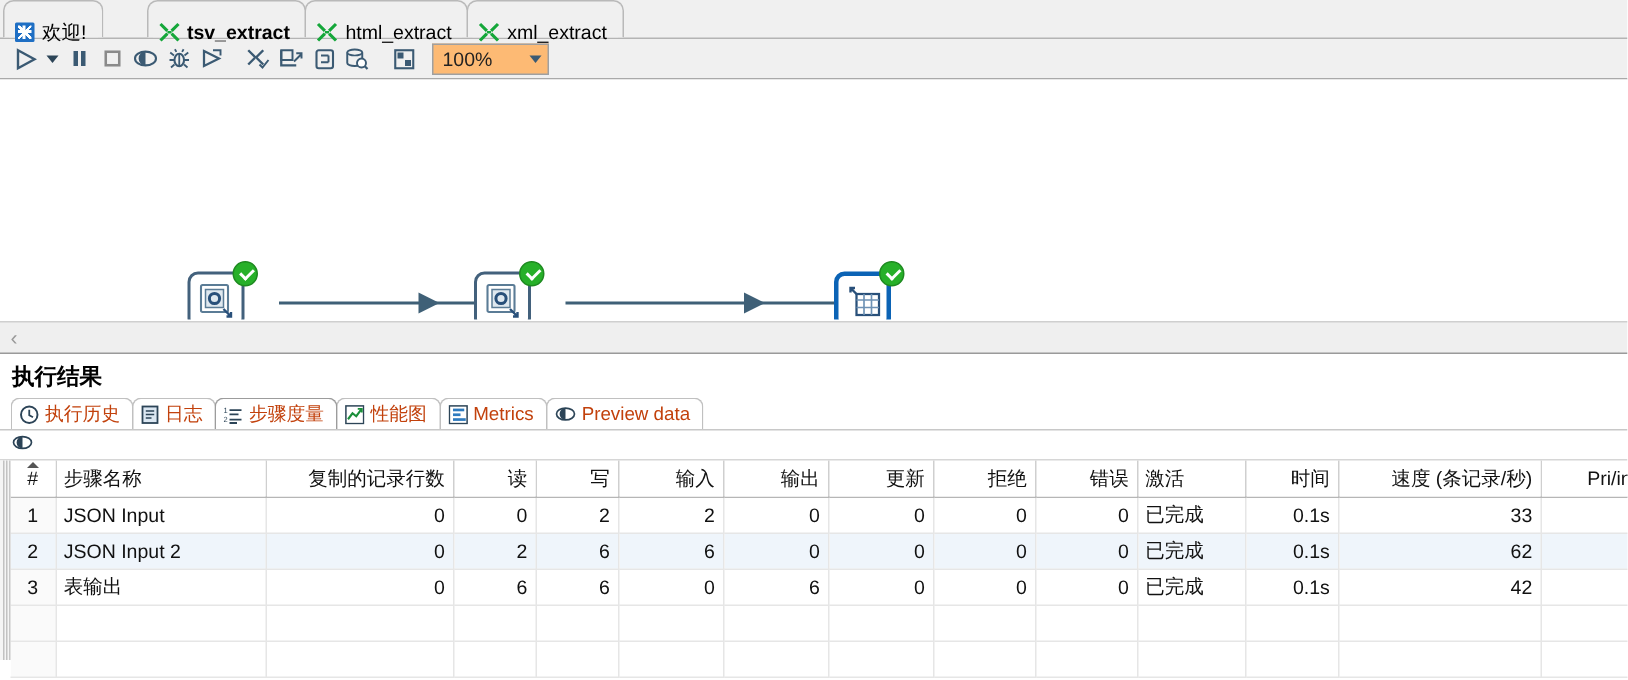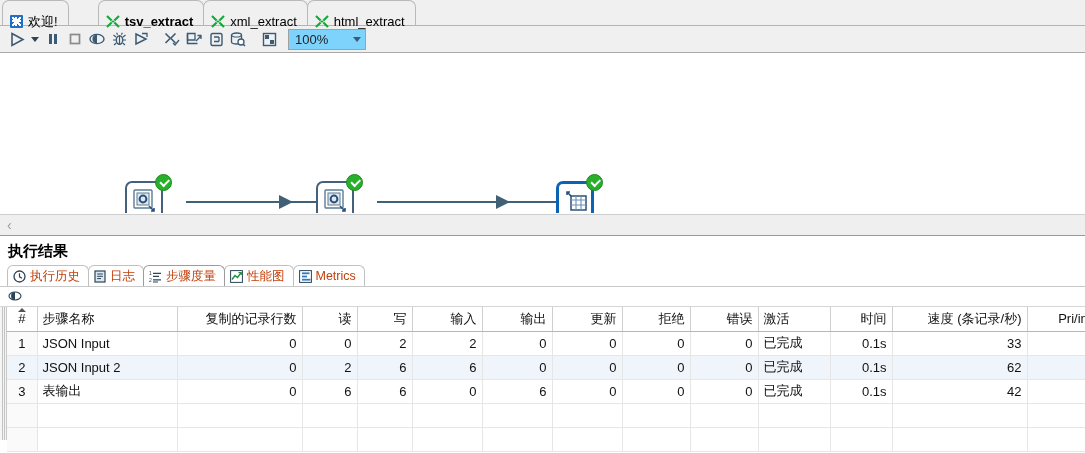--- a/index.html
+++ b/index.html
@@ -83,21 +83,21 @@
   .tb {
     width: 22px; height: 22px;
     display: flex; align-items: center; justify-content: center;
     cursor: default;
   }
   .tb.sm { width: 14px; }
   .tbsep { width: 9px; height: 22px; }
   .zoomsel {
     margin-left: 8px;
     width: 78px; height: 21px;
-    background: #7dd3fc;
+    background: #fdba74;
     border: 1px solid #a0a0a0;
     display: flex; align-items: center;
     justify-content: space-between;
     padding: 0 4px 0 6px;
     font-size: 13px;
     color: #222;
   }
   .zoomsel .chev {
     width: 0; height: 0; border-left: 4px solid transparent;
     border-right: 4px solid transparent; border-top: 5px solid #3b5a73;
@@ -267,30 +267,30 @@
         </span>
         <span class="label">tsv_extract</span>
       </div>
       <div class="etab">
         <span class="ico ico-trans">
           <svg width="14" height="13" viewBox="0 0 14 13">
             <path d="M1 1 L5.6 5.6 M13 1 L8.4 5.6 M1 12 L5.6 7.4 M13 12 L8.4 7.4" stroke="#15a73a" stroke-width="2.1" fill="none"></path>
             <path d="M5.6 5.6 L8.4 5.6 L8.4 7.4 L5.6 7.4 Z" fill="#15a73a"></path>
           </svg>
         </span>
-        <span class="label">xml_extract</span>
+        <span class="label">html_extract</span>
       </div>
       <div class="etab">
         <span class="ico ico-trans">
           <svg width="14" height="13" viewBox="0 0 14 13">
             <path d="M1 1 L5.6 5.6 M13 1 L8.4 5.6 M1 12 L5.6 7.4 M13 12 L8.4 7.4" stroke="#15a73a" stroke-width="2.1" fill="none"></path>
             <path d="M5.6 5.6 L8.4 5.6 L8.4 7.4 L5.6 7.4 Z" fill="#15a73a"></path>
           </svg>
         </span>
-        <span class="label">html_extract</span>
+        <span class="label">xml_extract</span>
       </div>
     </div>
 
   <div class="toolbar">
     <div class="tb" title="run">
       <svg width="15" height="15" viewBox="0 0 15 15">
           <polygon points="2,1.5 13,7.5 2,13.5" fill="none" stroke="#3b5a73" stroke-width="1.6"></polygon>
         </svg>
     </div>
     <div class="tb sm">
@@ -464,20 +464,29 @@
       <div class="rtab">
         <span style="display: inline-flex;">
           <svg width="13" height="13" viewBox="0 0 13 13">
             <rect x="0.6" y="0.6" width="11.8" height="11.8" fill="none" stroke="#2c4457" stroke-width="1"></rect>
             <rect x="3" y="2.4" width="7.5" height="1.8" fill="#2e7bbf"></rect>
             <rect x="3" y="5.6" width="5" height="1.8" fill="#2e7bbf"></rect>
             <rect x="3" y="8.8" width="8.5" height="1.8" fill="#2e7bbf"></rect>
           </svg>
         </span>
         <span>Metrics</span>
+      </div>
+      <div class="rtab">
+        <span style="display: inline-flex;">
+          <svg width="14" height="12" viewBox="0 0 16 14">
+            <ellipse cx="8" cy="7" rx="7" ry="4.6" fill="none" stroke="#2c4457" stroke-width="1.3"></ellipse>
+            <path d="M8 2.4 A4.6 4.6 0 0 0 8 11.6 Z" fill="#2c4457"></path>
+          </svg>
+        </span>
+        <span>Preview data</span>
       </div>
     </div>
 
   <div class="eyebar">
     <span>
       <svg width="14" height="12" viewBox="0 0 16 14">
           <ellipse cx="8" cy="7" rx="7" ry="4.6" fill="none" stroke="#2c4457" stroke-width="1.3"></ellipse>
           <path d="M8 2.4 A4.6 4.6 0 0 0 8 11.6 Z" fill="#2c4457"></path>
         </svg>
     </span>

